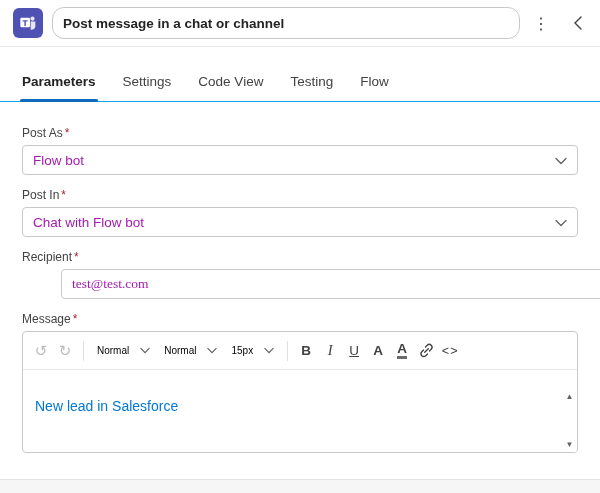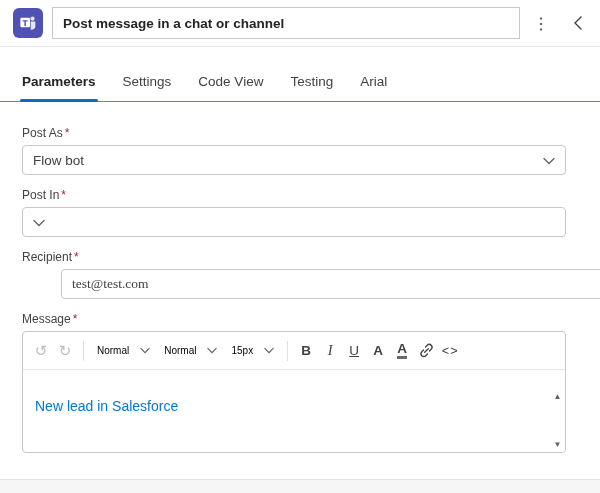--- a/index.html
+++ b/index.html
@@ -3,35 +3,35 @@
 <meta charset="utf-8">
 <style>
   * { margin:0; padding:0; box-sizing:border-box; }
   html,body { background:#fff; }
   body { font-family:"Liberation Sans", sans-serif; color:#242424; }
   .app { position:relative; width:600px; height:493px; background:#fff; overflow:hidden; }
 
   
   .header { display:flex; align-items:center; height:47px; padding:0 10px 0 13px; border-bottom:1px solid #e8e8e8; }
   .teams-icon { width:30px; height:30px; border-radius:6px; background:#4f52b2; display:flex; align-items:center; justify-content:center; flex:0 0 auto; }
-  .title-input { flex:1; height:32px; margin-left:9px; border:1px solid #c9c9c9; border-radius:0; padding:0 10px; font-family:"Liberation Sans", sans-serif; font-size:13.5px; font-weight:700; color:#242424; background:#fff; outline:none; }
+  .title-input { flex:1; height:32px; margin-left:9px; border:1px solid #c9c9c9; border-radius:12px; padding:0 10px; font-family:"Liberation Sans", sans-serif; font-size:13.5px; font-weight:700; color:#242424; background:#fff; outline:none; }
   .more-btn { width:30px; height:30px; margin-left:6px; display:flex; align-items:center; justify-content:center; font-size:16px; color:#424242; border-radius:4px; cursor:pointer; user-select:none; }
   .collapse-btn { width:26px; height:30px; margin-left:8px; display:flex; align-items:center; justify-content:center; cursor:pointer; }
 
   
   .tabs { display:flex; gap:27px; padding:27px 22px 12px 22px; border-bottom:1px solid #0ea5e9; }
   .tab { font-size:13.5px; color:#424242; position:relative; cursor:pointer; white-space:nowrap; }
   .tab.active { font-weight:700; color:#242424; }
   .tab.active::after { content:""; position:absolute; left:-2px; right:-2px; bottom:-13px; height:3px; border-radius:2px; background:#0f6cbd; }
 
   
-  .content { padding:24px 34px 0 22px; }
+  .content { padding:24px 22px 0 22px; }
   .field-label { font-size:12px; color:#424242; margin-bottom:5px; }
   .req { color:#a4262c; margin-left:2px; }
-  .select-box, .text-input { width:100%; height:30px; border:1px solid #c9c9c9; border-radius:4px; background:#fff; display:flex; align-items:center; padding:0 10px; font-size:13.5px; color:#404040; margin-bottom:13px; }
+  .select-box, .text-input { width:100%; height:30px; border:1px solid #c9c9c9; border-radius:4px; background:#fff; display:flex; align-items:center; padding:0 10px; font-size:13.5px; color:#a21caf; margin-bottom:13px; }
   .select-box { justify-content:space-between; cursor:pointer; }
   .text-input { font-family:Liberation Serif, serif; outline:none; display:block; line-height:28px;margin-left:39px; }
 
   
   .editor { border:1px solid #c9c9c9; border-radius:4px; height:122px; display:flex; flex-direction:column; overflow:hidden; }
   .toolbar { height:38px; flex:0 0 auto; display:flex; align-items:center; padding:0 6px; border-bottom:1px solid #e6e6e6; }
   .tb-btn { min-width:24px; height:26px; display:flex; align-items:center; justify-content:center; font-size:13.5px; color:#424242; border-radius:3px; cursor:pointer; user-select:none; }
   .tb-btn.disabled { color:#bdbdbd; font-size:15px; }
   .tb-sep { width:1px; height:20px; background:#e0e0e0; margin:0 6px; flex:0 0 auto; }
   .tb-dd { display:flex; align-items:center; gap:11px; padding:0 7px; height:26px; font-size:10px; color:#000000; border-radius:3px; cursor:pointer; white-space:nowrap; }
@@ -70,41 +70,42 @@
           <path d="M8 1L2 7l6 6" stroke="#424242" stroke-width="1.4" fill="none" stroke-linecap="round"></path>
         </svg>
     </div>
   </div>
 
   <div class="tabs">
     <div class="tab active">Parameters</div>
     <div class="tab">Settings</div>
     <div class="tab">Code View</div>
     <div class="tab">Testing</div>
-    <div class="tab">Arial</div>
+    <div class="tab">Flow</div>
   </div>
 
   <div class="content">
 
     <div class="field-label">
       <span>Post As</span><span class="req">*</span>
     </div>
     <div class="select-box">
       <span>Flow bot</span>
       <span>
         <svg width="12" height="8" viewBox="0 0 12 8">
             <path d="M1 1.5l5 5 5-5" fill="none" stroke="#616161" stroke-width="1.3" stroke-linecap="round"></path>
           </svg>
       </span>
     </div>
 
     <div class="field-label">
       <span>Post In</span><span class="req">*</span>
     </div>
     <div class="select-box">
+      <span>Chat with Flow bot</span>
       <span>
         <svg width="12" height="8" viewBox="0 0 12 8">
             <path d="M1 1.5l5 5 5-5" fill="none" stroke="#616161" stroke-width="1.3" stroke-linecap="round"></path>
           </svg>
       </span>
     </div>
 
     <div class="field-label">
       <span>Recipient</span><span class="req">*</span>
     </div>

